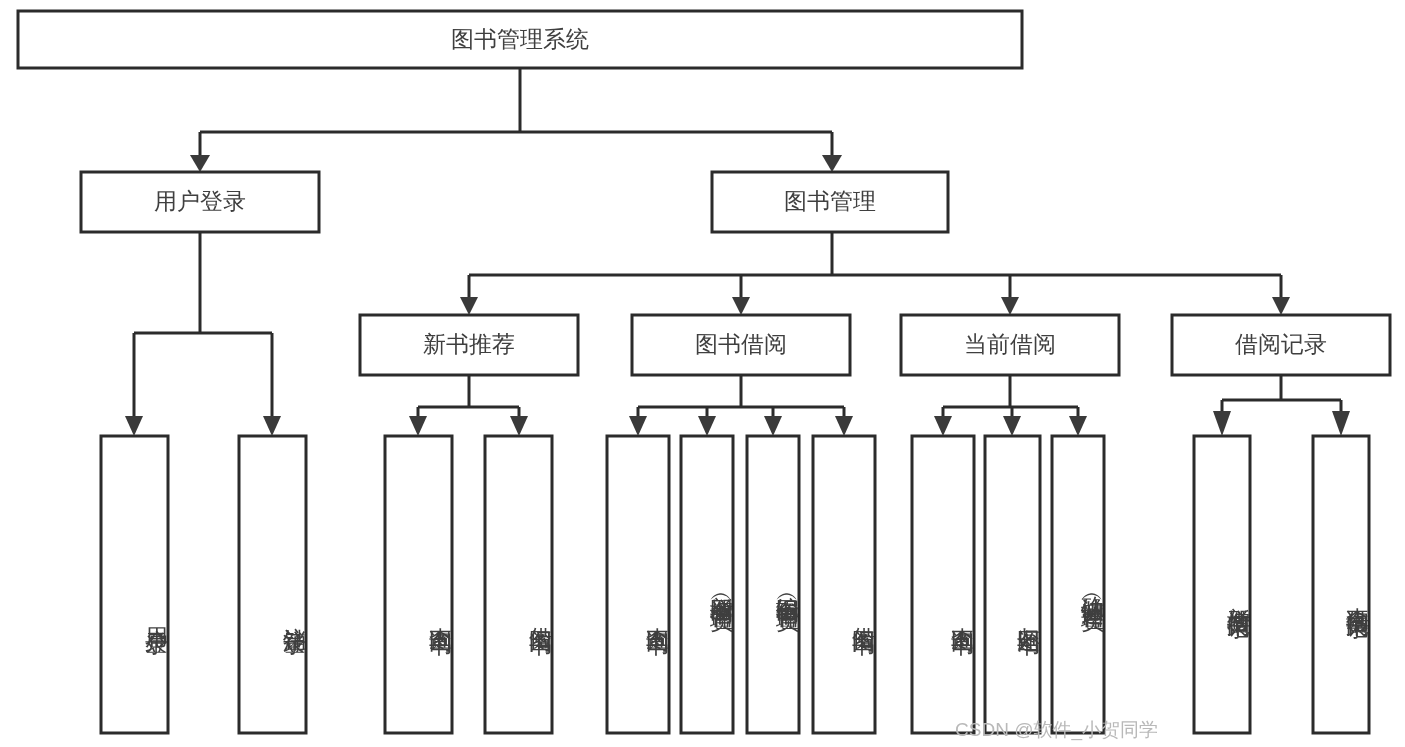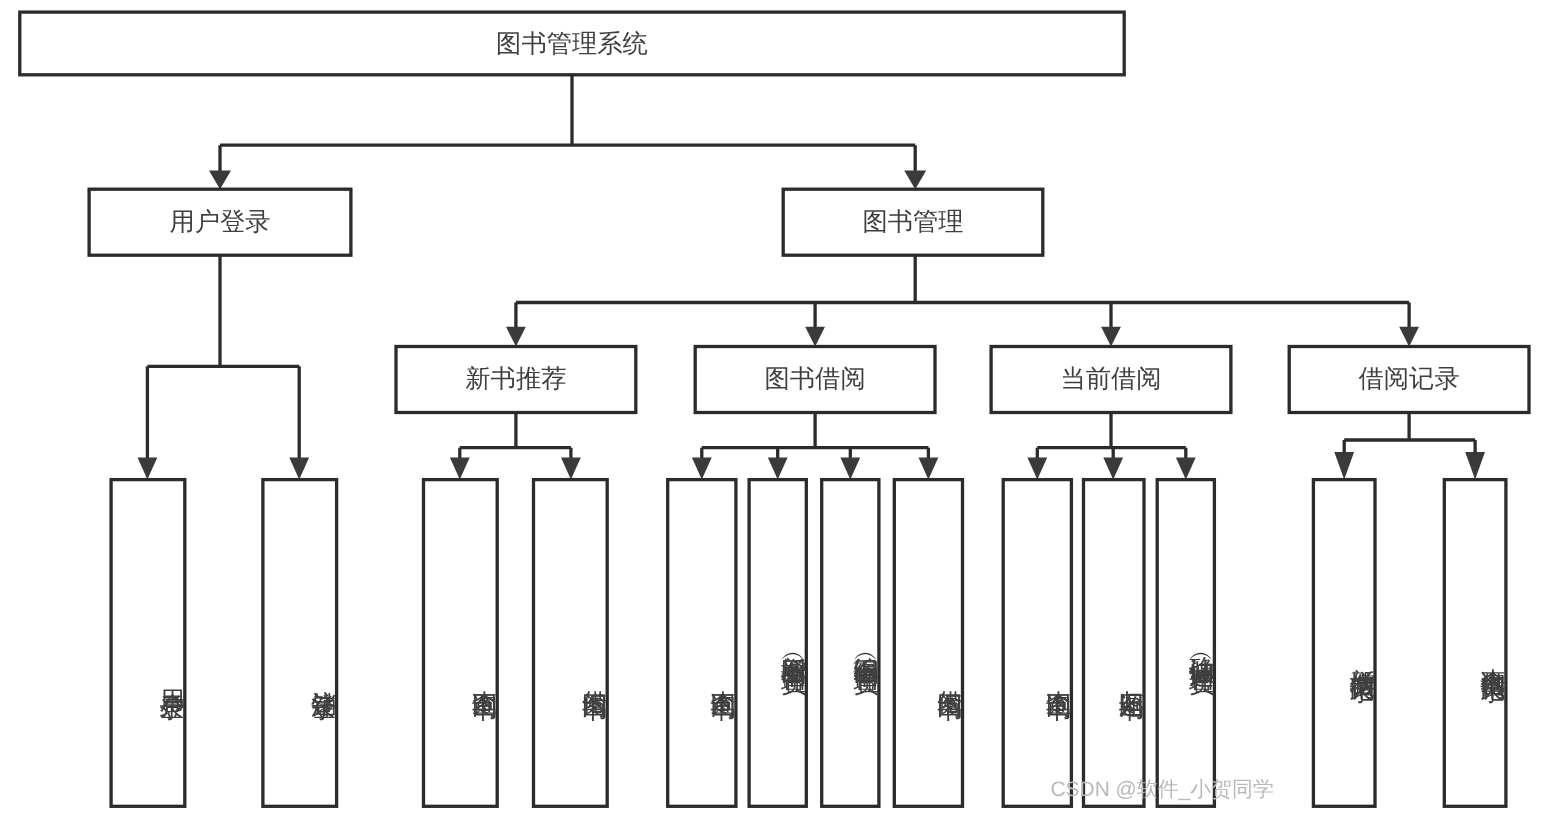--- a/index.html
+++ b/index.html
@@ -60,21 +60,21 @@
     line-height: 1;
     display: flex;
     align-items: flex-start;
     justify-content: center;
     white-space: nowrap;
     pointer-events: none;
   }
   .watermark {
     position: absolute;
     right: 8px;
-    bottom: 16px;
+    bottom: 4px;
     color: #b9b9b9;
     font-family: "Liberation Sans", "DejaVu Sans", sans-serif;
     font-size: 19px;
     white-space: nowrap;
   }
 </style>
 </head>
 <body>
 
 <div id="diagram-root">

